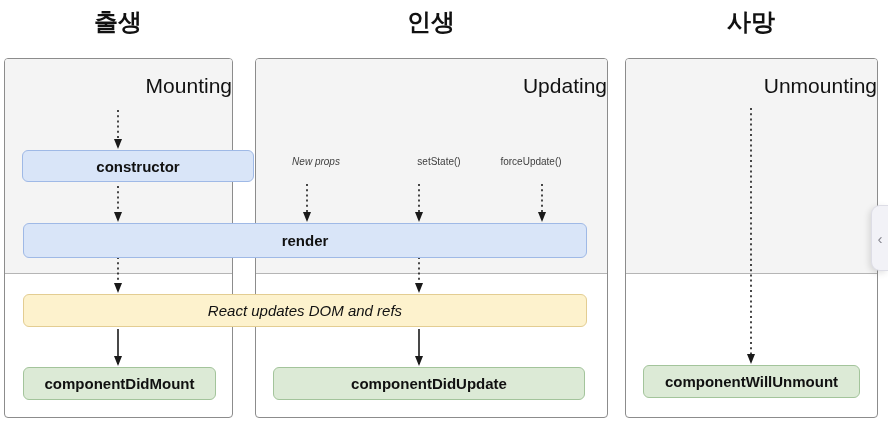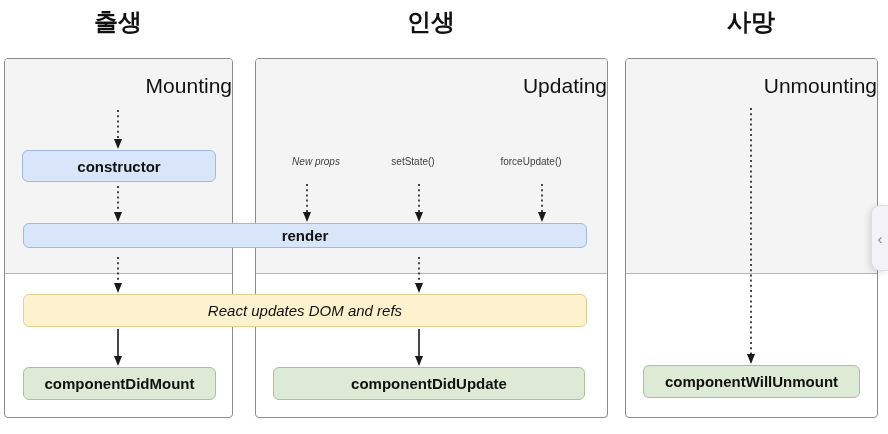--- a/index.html
+++ b/index.html
@@ -68,21 +68,21 @@
   <div class="panel" style="left:255px;width:353px;">
     <div class="panel-gray"></div>
     <div class="panel-title">Updating</div>
   </div>
   <div class="panel" style="left:625px;width:253px;">
     <div class="panel-gray"></div>
     <div class="panel-title">Unmounting</div>
   </div>
 
   <div class="trigger italic" style="left:316px;">New props</div>
-  <div class="trigger" style="left:413px;">setState()</div>
+  <div class="trigger" style="left:439px;">setState()</div>
   <div class="trigger" style="left:531px;">forceUpdate()</div>
 
   <svg id="arrows" width="888" height="434">
     <defs>
       <marker id="ah" markerUnits="userSpaceOnUse" markerWidth="10" markerHeight="9" refX="8" refY="4" orient="auto">
         <path d="M0,0 L10,4 L0,8 Z" fill="#1a1a1a"></path>
       </marker>
     </defs>
     <g stroke="#1a1a1a" stroke-width="1.6">
       <line x1="118" y1="110" x2="118" y2="147" stroke-dasharray="2 3.2" marker-end="url(#ah)"></line>
@@ -91,22 +91,22 @@
       <line x1="118" y1="329" x2="118" y2="364" marker-end="url(#ah)"></line>
       <line x1="307" y1="184" x2="307" y2="220" stroke-dasharray="2 3.2" marker-end="url(#ah)"></line>
       <line x1="419" y1="184" x2="419" y2="220" stroke-dasharray="2 3.2" marker-end="url(#ah)"></line>
       <line x1="542" y1="184" x2="542" y2="220" stroke-dasharray="2 3.2" marker-end="url(#ah)"></line>
       <line x1="419" y1="257" x2="419" y2="291" stroke-dasharray="2 3.2" marker-end="url(#ah)"></line>
       <line x1="419" y1="329" x2="419" y2="364" marker-end="url(#ah)"></line>
       <line x1="751" y1="108" x2="751" y2="362" stroke-dasharray="2 3.2" marker-end="url(#ah)"></line>
     </g>
   </svg>
 
-  <div class="node blue" style="left:22px;top:150px;width:194px;height:32px;">constructor</div>
-  <div class="node blue" style="left:23px;top:223px;width:564px;height:25px;">render</div>
+  <div class="node blue" style="left:22px;top:150px;width:232px;height:32px;">constructor</div>
+  <div class="node blue" style="left:23px;top:223px;width:564px;height:35px;">render</div>
   <div class="node yellow" style="left:23px;top:294px;width:564px;height:33px;">React updates DOM and refs</div>
   <div class="node green" style="left:23px;top:367px;width:193px;height:33px;">componentDidMount</div>
   <div class="node green" style="left:643px;top:365px;width:217px;height:33px;">componentWillUnmount</div>
   <div class="node green" style="left:273px;top:367px;width:312px;height:33px;">componentDidUpdate</div>
 
   <div id="side-tab">
     <span class="chev">‹</span>
   </div>
 
 </div>

